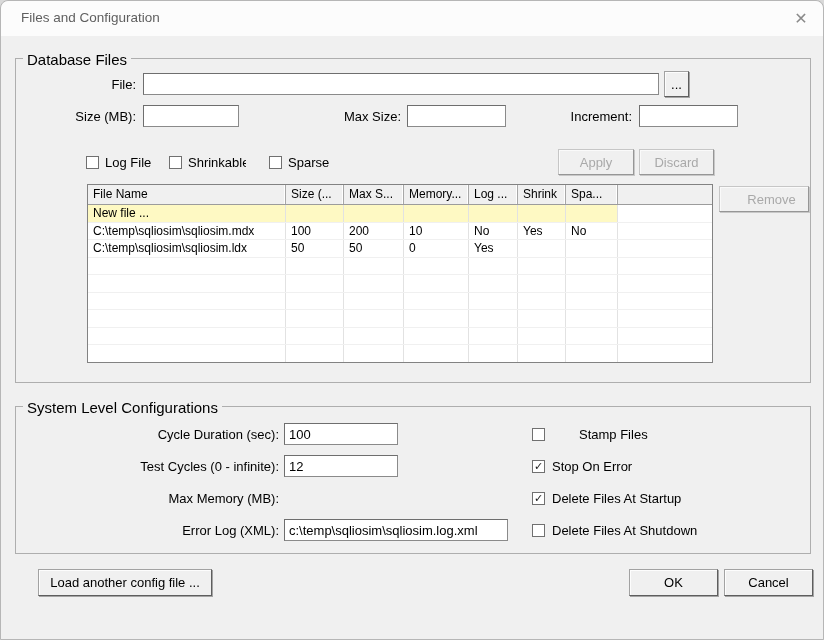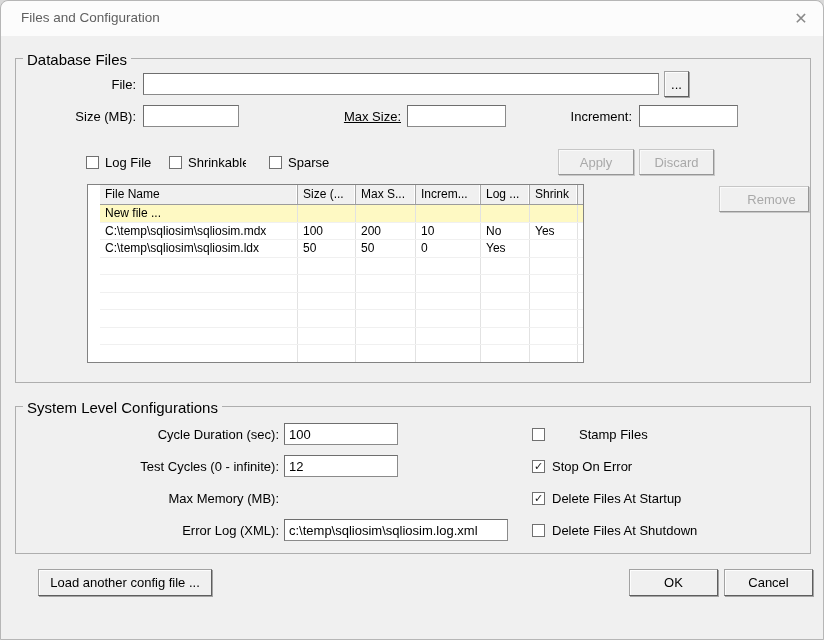--- a/index.html
+++ b/index.html
@@ -77,22 +77,22 @@
     position:absolute; width:13px; height:13px;
     background:#fff; border:1px solid #707070;
     font-size:11px; font-weight:bold; color:#1a1a1a;
     line-height:11px; text-align:center;
   }
   .cb-lbl { position:absolute; font-size:13px; color:#000; white-space:nowrap; }
   .cb-lbl.clip { width:58px; overflow:hidden; }
 
   
   .listbox {
-    position:absolute; left:86px; top:183px; width:497px; height:179px;
-    background:#fff; border:1px solid #828282; overflow:hidden;padding-left:12px;
+    position:absolute; left:86px; top:183px; width:626px; height:179px;
+    background:#fff; border:1px solid #828282; overflow:hidden;
   }
   .thead, .trow {
     display:grid;
     grid-template-columns:198px 58px 60px 65px 49px 48px 52px 1fr;
   }
   .thead {
     height:20px; background:#f0f0f0;
     border-bottom:1px solid #9c9c9c;
   }
   .thead .hc {
@@ -133,21 +133,21 @@
   </div>
 
   <div class="lbl r" style="left:60px; top:76px; width:75px;">File:</div>
   <input class="field" style="left: 142px; top: 72px; width: 516px;" value="">
   <div class="btn" style="left:663px; top:70px; width:25px; height:26px;">
     <span>...</span>
   </div>
 
   <div class="lbl r" style="left:40px; top:108px; width:95px;">Size (MB):</div>
   <input class="field" style="left: 142px; top: 104px; width: 96px;" value="">
-  <div class="lbl r" style="left:330px; top:108px; width:70px;text-decoration:underline;">Max Size:</div>
+  <div class="lbl r" style="left:330px; top:108px; width:70px;">Max Size:</div>
   <input class="field" style="left: 406px; top: 104px; width: 99px;" value="">
   <div class="lbl r" style="left:558px; top:108px; width:73px;">Increment:</div>
   <input class="field" style="left: 638px; top: 104px; width: 99px;" value="">
 
   <div class="cb-box" style="left:85px; top:155px;"></div>
   <div class="cb-lbl" style="left:104px; top:154px;">Log File</div>
   <div class="cb-box" style="left:168px; top:155px;"></div>
   <div class="cb-lbl clip" style="left:187px; top:154px;">Shrinkable</div>
   <div class="cb-box" style="left:268px; top:155px;"></div>
   <div class="cb-lbl" style="left:287px; top:154px;">Sparse</div>
@@ -157,21 +157,21 @@
   </div>
   <div class="btn disabled" style="left:638px; top:148px; width:75px; height:26px;">
     <span>Discard</span>
   </div>
 
   <div class="listbox">
     <div class="thead">
       <div class="hc">File Name</div>
       <div class="hc">Size (...</div>
       <div class="hc">Max S...</div>
-      <div class="hc">Increm...</div>
+      <div class="hc">Memory...</div>
       <div class="hc">Log ...</div>
       <div class="hc">Shrink</div>
       <div class="hc">Spa...</div>
       <div class="hc"></div>
     </div>
     <div>
       <div class="trow hl">
         <div class="c">New file ...</div>
         <div class="c"></div>
         <div class="c"></div>

